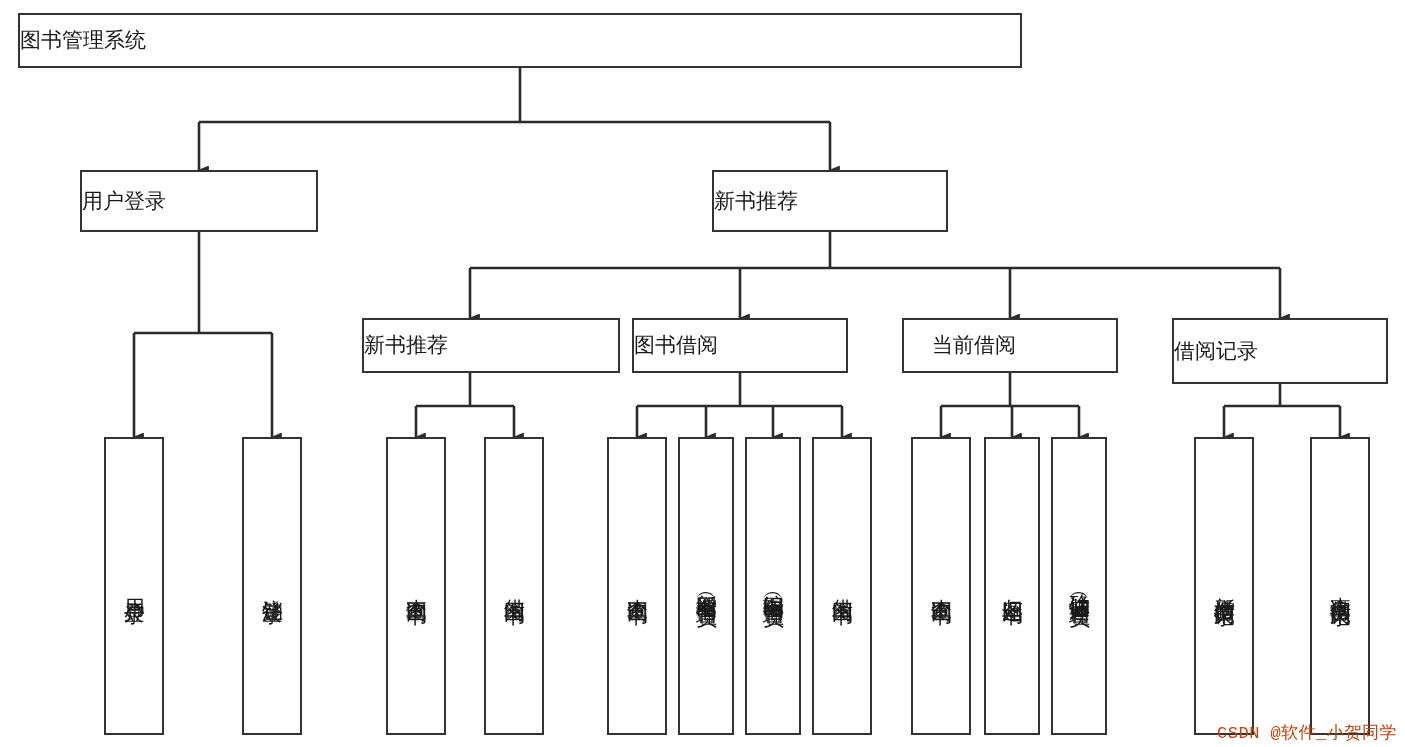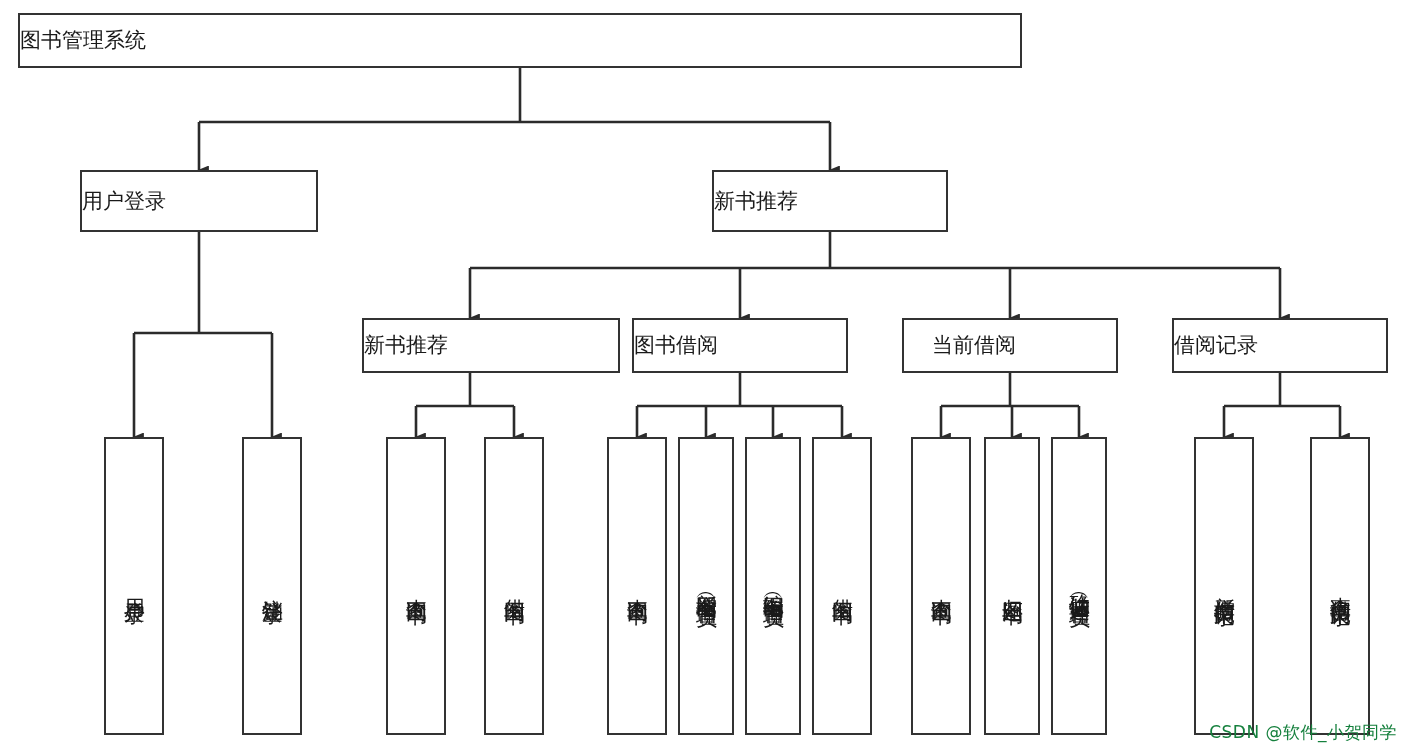--- a/index.html
+++ b/index.html
@@ -53,23 +53,24 @@
     font-size: 21px;
     letter-spacing: 2px;
     line-height: 1.1;
     white-space: nowrap;
   }
   #watermark {
     position: absolute;
     right: 8px;
     bottom: 3px;
     font-size: 17px;
-    color: #15803d;
+    color: #c2410c;
     letter-spacing: 0.5px;
     white-space: nowrap;
+    font-family: Liberation Mono, monospace;
   }
 </style>
 </head>
 <body>
 
 <div id="canvas">
 
   <svg id="wires" viewBox="0 0 1405 747" xmlns="http://www.w3.org/2000/svg">
     <defs>
       <marker id="arrow" viewBox="0 0 10 12" refX="5" refY="11" markerWidth="9" markerHeight="11" orient="auto-start-reverse" markerUnits="userSpaceOnUse">
@@ -126,21 +127,21 @@
 
   <div class="node horiz" style="left: 362px; top: 318px; width: 258px; height: 55px;">
     <span class="label">新书推荐</span>
   </div>
   <div class="node horiz" style="left: 632px; top: 318px; width: 216px; height: 55px;">
     <span class="label">图书借阅</span>
   </div>
   <div class="node horiz" style="left: 902px; top: 318px; width: 216px; height: 55px; padding-left: 28px;">
     <span class="label">当前借阅</span>
   </div>
-  <div class="node horiz" style="left: 1172px; top: 318px; width: 216px; height: 55px;">
+  <div class="node horiz" style="left: 1172px; top: 318px; width: 216px; height: 66px;">
     <span class="label">借阅记录</span>
   </div>
 
   <div class="node vert" style="left: 104px; top: 437px; width: 60px; height: 298px;">
     <span class="label">用户登录</span>
   </div>
   <div class="node vert" style="left: 242px; top: 437px; width: 60px; height: 298px;">
     <span class="label">注销登录</span>
   </div>
 

